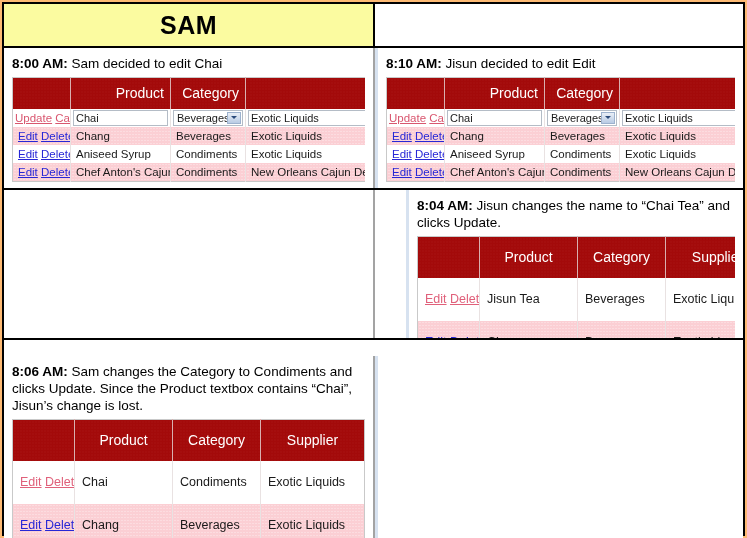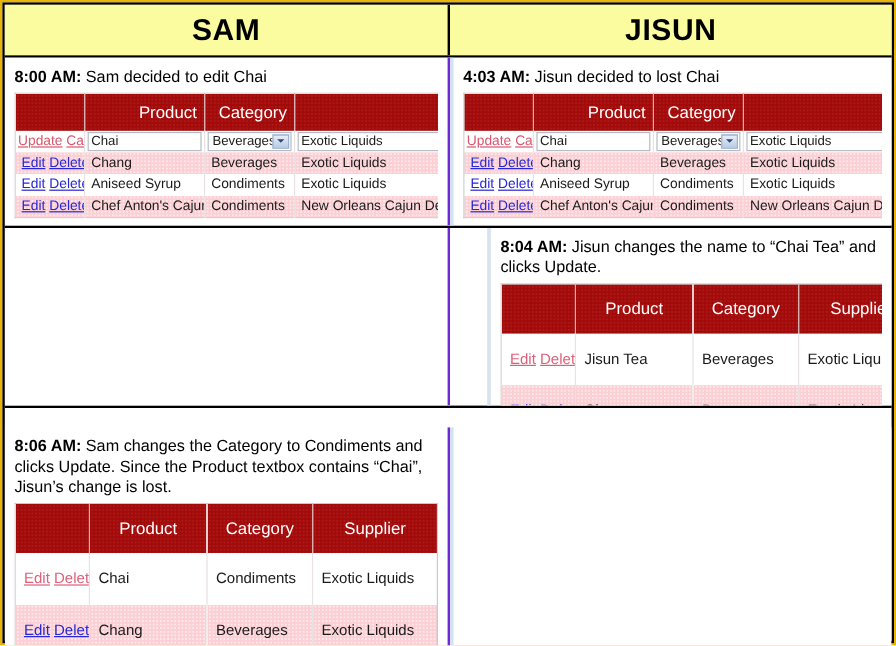--- a/index.html
+++ b/index.html
@@ -6,21 +6,21 @@
     margin: 0;
     padding: 0;
     background: #ffffff;
     font-family: "Liberation Sans", sans-serif;
   }
   #page {
     position: relative;
     width: 747px;
     height: 538px;
     overflow: hidden;
-    background: #eab308;
+    background: #fdba74;
     box-sizing: border-box;
     padding-left: 15px;
   }
   
   .frame {
     position: absolute;
     left: 2px;
     top: 2px;
     width: 743px;
     height: 534px;
@@ -66,21 +66,21 @@
   .brow:last-child { border-bottom: none; margin-top: 16px; }
   .brow.r1 { height: 142px; flex: 0 0 142px; }
   .brow.r2 { height: 150px; flex: 0 0 150px; gap: 31px; }
   .brow.r3 { flex: 1 1 auto; }
   .cell {
     box-sizing: border-box;
     overflow: hidden;
     position: relative;
     background: #ffffff;
   }
-  .cell.left  { width: 371px; flex: 0 0 371px; border-right: 2px solid #6d28d9; }
+  .cell.left  { width: 371px; flex: 0 0 371px; border-right: 2px solid #a3a3a3; }
   .cell.right { flex: 1 1 auto; border-left: 3px solid #d7e2f0; }
   .cell-inner { padding: 7px 8px 0 8px; }
   
   .caption {
     font-size: 13.5px;
     color: #000000;
     line-height: 17px;
     margin: 0 0 5px 0;
   }
   .caption b { font-weight: bold; }
@@ -201,23 +201,20 @@
 </style>
 </head>
 <body>
 
 <div id="page">
   <div class="frame">
 
     <div class="hdr-row">
       <div class="hdr-cell left">
         <span class="hdr-title">SAM</span>
-      </div>
-      <div class="hdr-cell right">
-        <span class="hdr-title">JISUN</span>
       </div>
     </div>
 
     <div class="body-rows">
 
       <div class="brow r1">
 
         <div class="cell left">
           <div class="cell-inner">
             <p class="caption"><b>8:00 AM:</b><span> Sam decided to edit Chai</span></p>
@@ -277,21 +274,21 @@
                     <td>New Orleans Cajun Delights</td>
                   </tr>
                 </tbody>
               </table>
             </div>
           </div>
         </div>
 
         <div class="cell right">
           <div class="cell-inner">
-            <p class="caption"><b>4:03 AM:</b><span> Jisun decided to lost Chai</span></p>
+            <p class="caption"><b>8:10 AM:</b><span> Jisun decided to edit Edit</span></p>
             <div class="tbl-wrap">
               <table class="gv wide">
                 <colgroup>
                     <col class="c1">
                     <col class="c2">
                     <col class="c3">
                     <col class="c4">
                   </colgroup>
                 <thead>
                   <tr>

